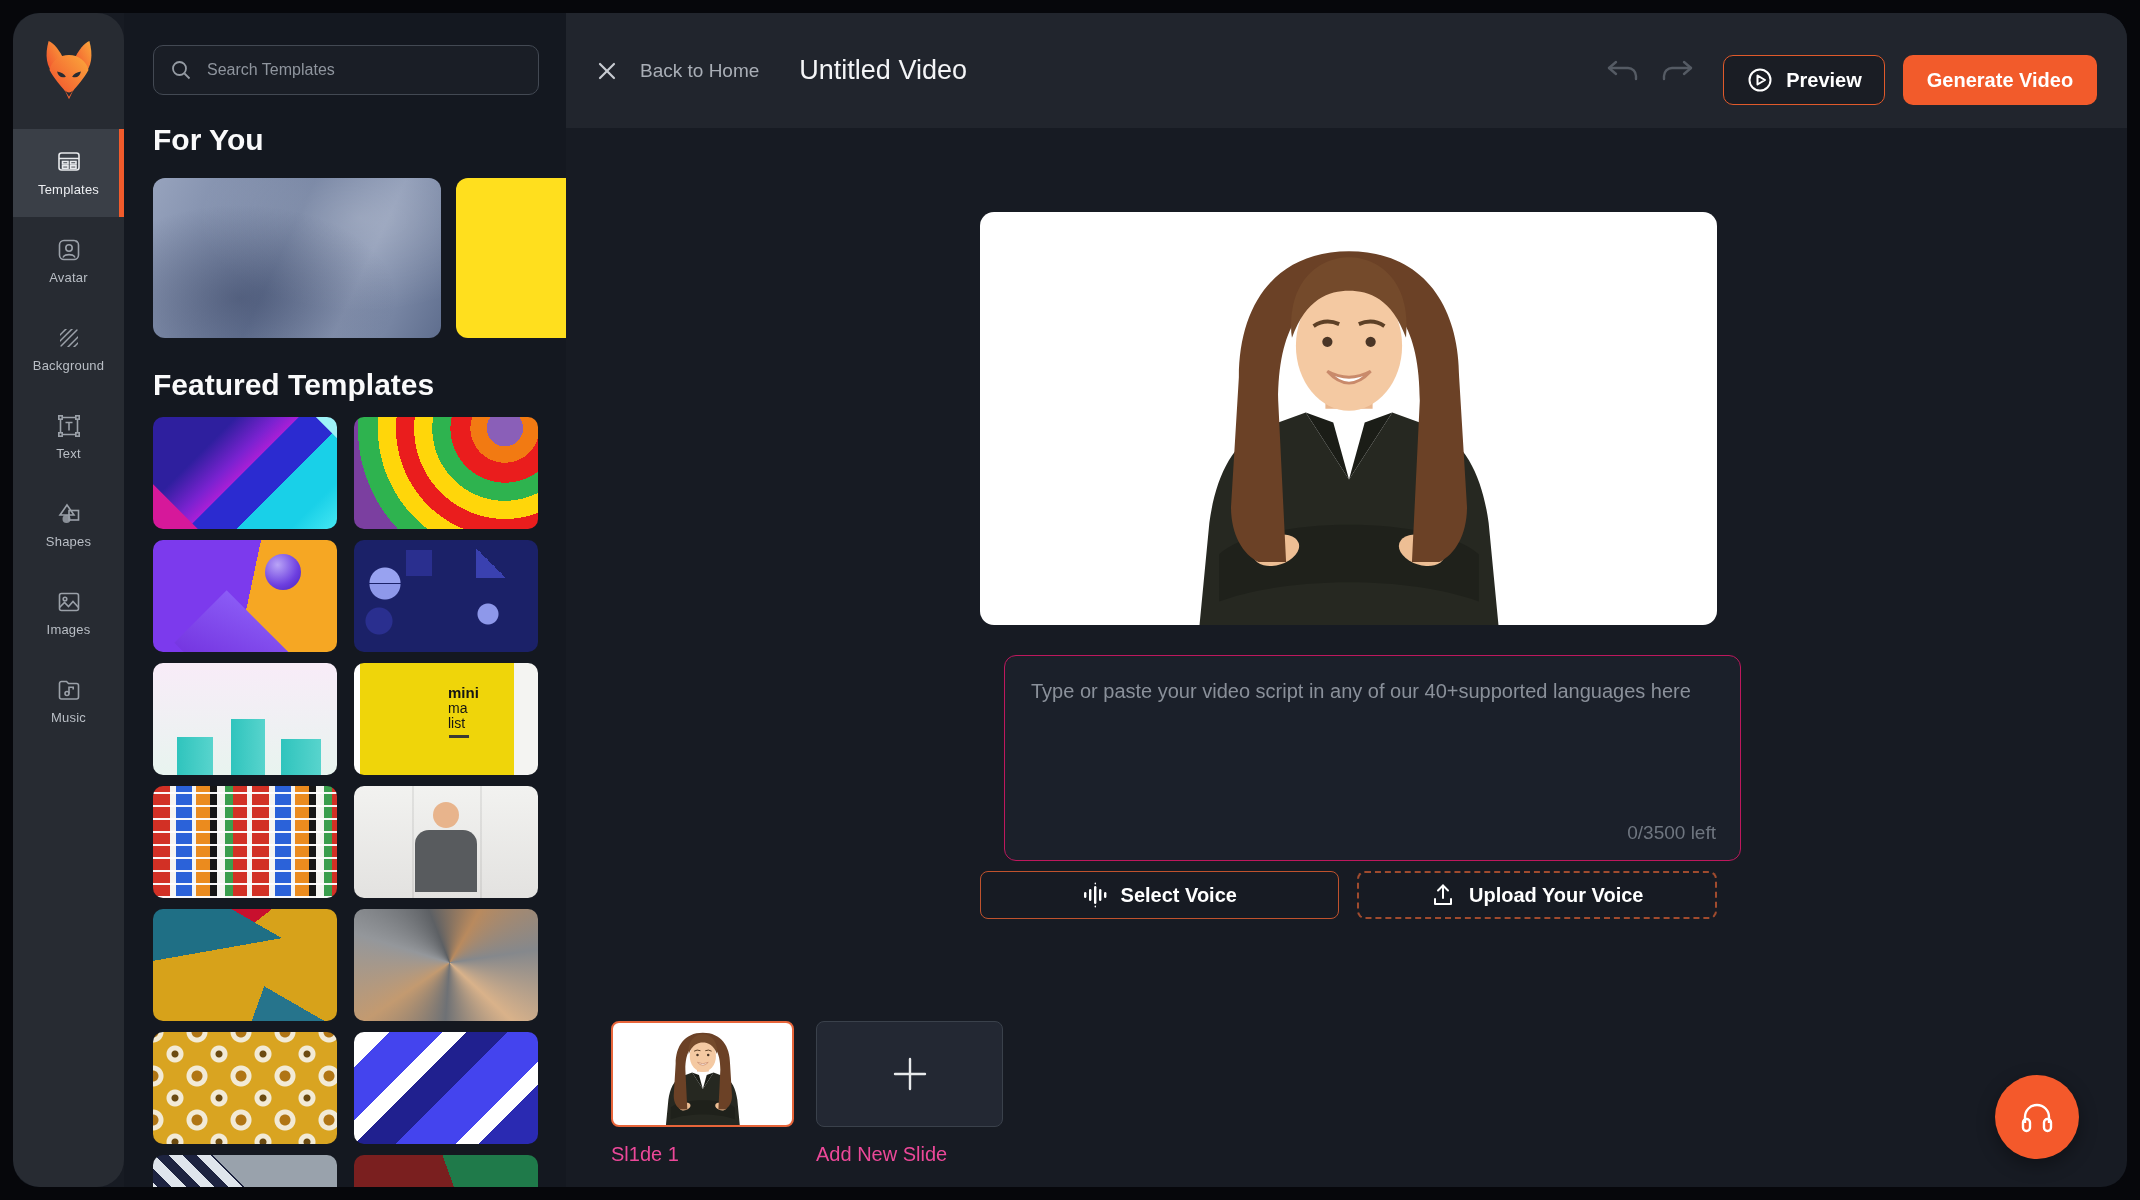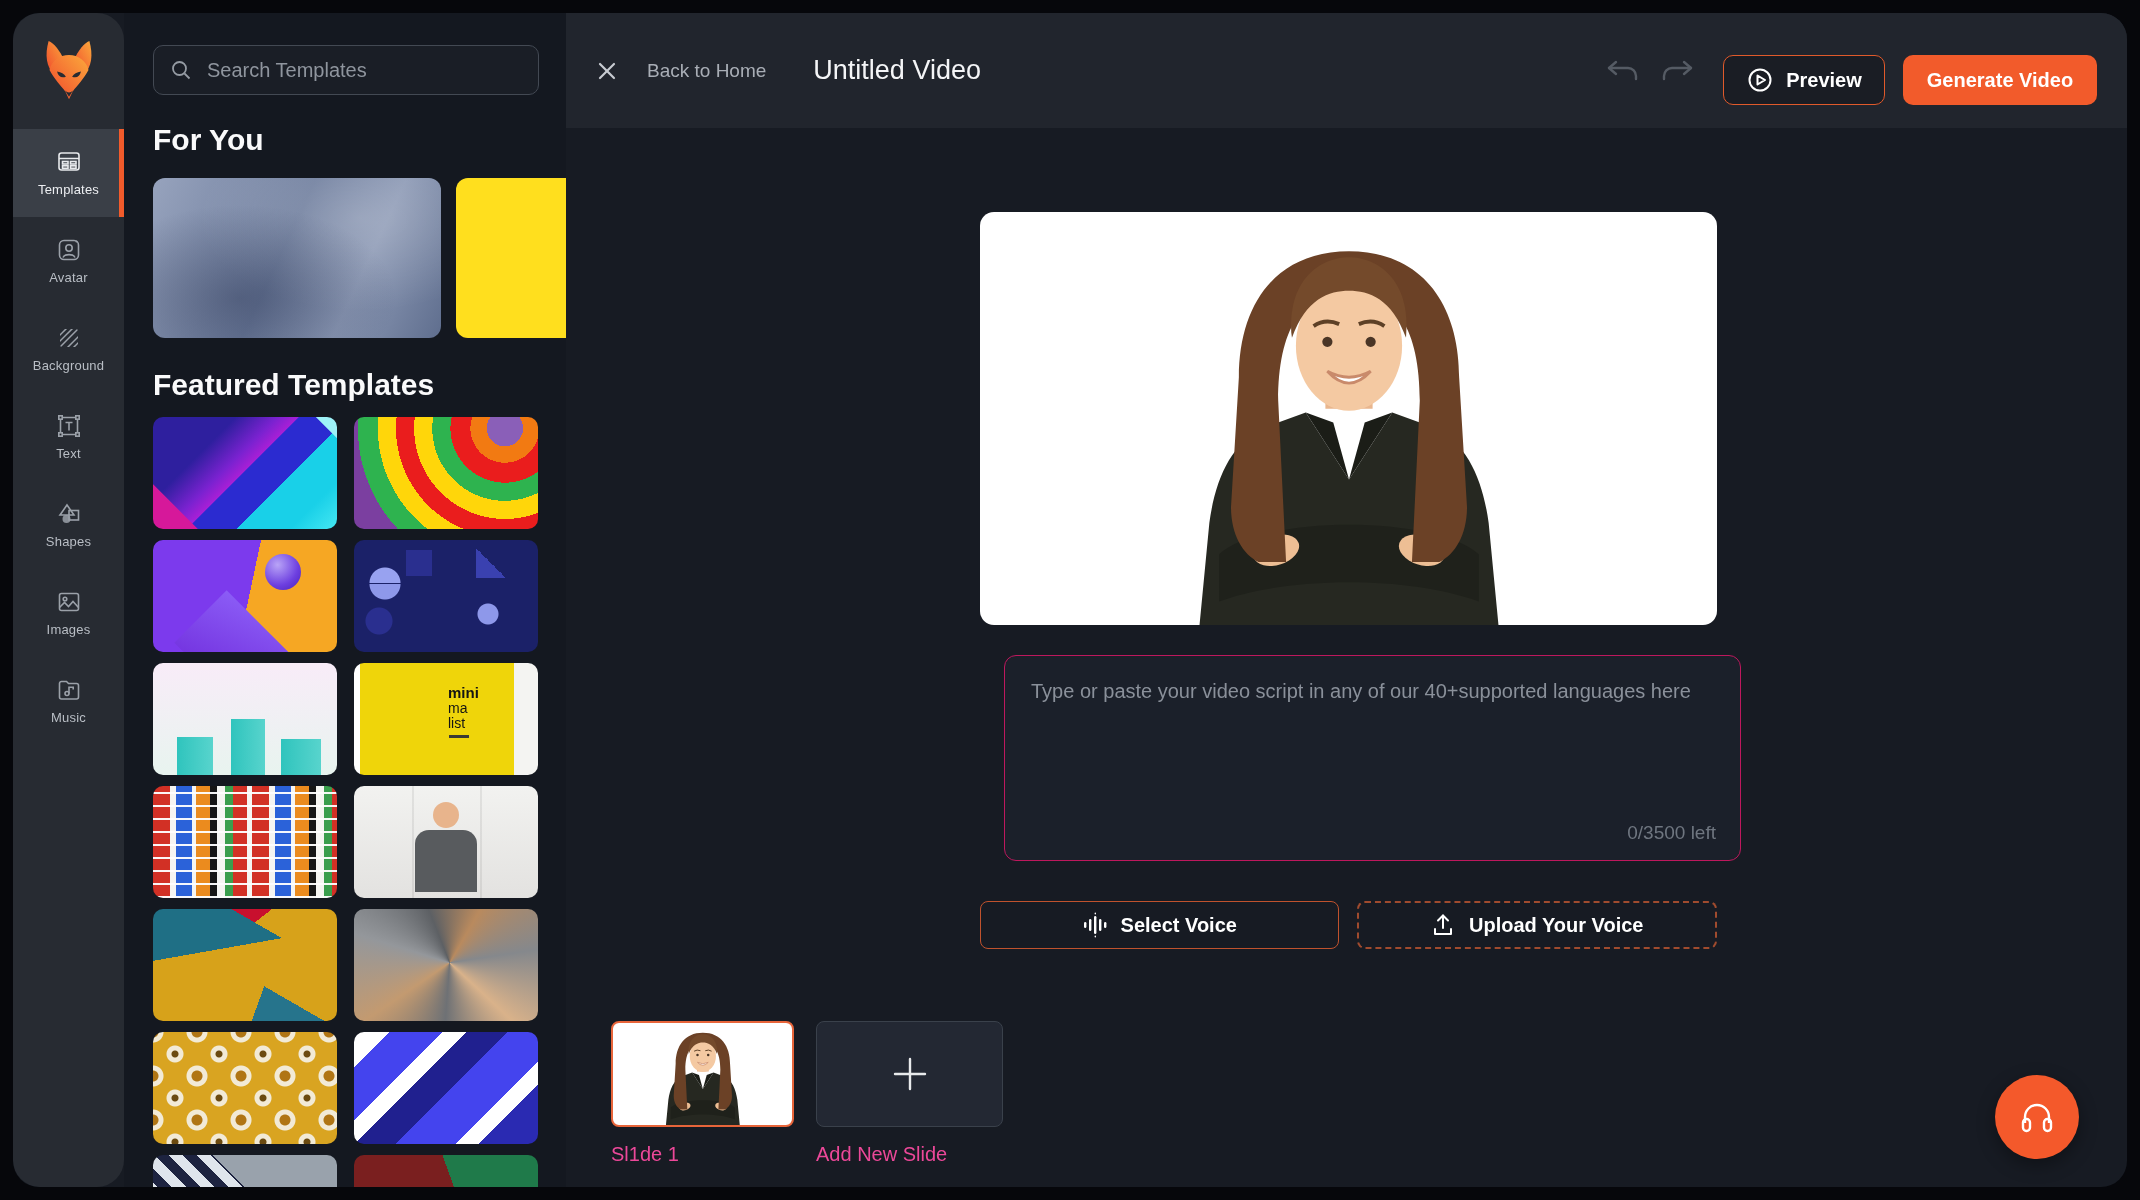--- a/index.html
+++ b/index.html
@@ -15,21 +15,21 @@
   .nav-item .nav-label{font-size:13px;letter-spacing:.2px;}
   .nav-item svg{stroke:#9BA1A9;}
   .nav-item.active{background:#3A3F47;box-shadow:inset -5px 0 0 #F25B2B;color:#ECEEF1;}
   .nav-item.active svg{stroke:#E8EAED;}
 
   
   .panel{position:absolute;left:111px;top:0;bottom:0;width:442px;background:#141820;overflow:hidden;z-index:4;}
   .search-box{position:absolute;left:29px;top:32px;width:386px;height:50px;box-sizing:border-box;
     border:1px solid #434953;border-radius:10px;background:#1A1E26;display:flex;align-items:center;
     gap:13px;padding:0 16px;}
-  .search-box input{flex:1;background:transparent;border:none;outline:none;color:#D5D9DE;font-size:20px;
+  .search-box input{flex:1;background:transparent;border:none;outline:none;color:#D5D9DE;font-size:16px;
     font-family:"Liberation Sans",sans-serif;}
   .search-box input::placeholder{color:#8F959E;}
   .panel h2{position:absolute;left:29px;margin:0;color:#FAFAFB;font-size:30px;font-weight:700;}
   .h-foryou{top:110px;}
   .h-featured{top:355px;}
   .foryou-row{position:absolute;left:29px;top:165px;height:160px;width:413px;display:flex;gap:15px;}
   .fy-thumb{width:288px;height:160px;border-radius:12px;flex:0 0 auto;position:relative;overflow:hidden;cursor:pointer;}
   .grid{position:absolute;left:29px;top:404px;display:grid;grid-template-columns:184px 184px;
     grid-auto-rows:104px;column-gap:17px;row-gap:19px;}
   .thumb{width:184px;height:112px;border-radius:10px;position:relative;overflow:hidden;cursor:pointer;}
@@ -92,21 +92,21 @@
   .t13{background:
     linear-gradient(315deg,#b13fb0 0 12%,transparent 12.3%),
     linear-gradient(45deg,transparent 0 58%,#99a2ac 58%),
     repeating-linear-gradient(45deg,#1d2340 0 10px,#dfe5ec 10px 20px);}
   .t14{background:conic-gradient(from 140deg at 58% 45%,#f2b079 0 70deg,#e8cf9a 70deg 120deg,
     #7a1f1f 120deg 200deg,#1f7a4a 200deg 300deg,#ef9c54 300deg);}
 
   
   .main{position:absolute;left:553px;right:0;top:0;bottom:0;}
   .topbar{position:absolute;left:0;right:0;top:0;height:115px;background:#21252D;display:flex;
-    align-items:center;padding:0 30px;box-sizing:border-box;gap:7px;}
+    align-items:center;padding:0 30px;box-sizing:border-box;}
   .close-btn{width:22px;height:22px;cursor:pointer;flex:0 0 auto;}
   .back-label{margin-left:22px;color:#A9AEB6;font-size:19px;cursor:pointer;}
   .video-title{margin-left:40px;color:#F4F5F7;font-size:27px;font-weight:500;cursor:text;}
   .tb-right{margin-left:auto;display:flex;align-items:center;gap:18px;}
   .hist-btn{width:36px;height:30px;cursor:pointer;}
   .btn{display:flex;align-items:center;justify-content:center;gap:12px;height:50px;border-radius:10px;
     font-size:20px;font-weight:700;color:#fff;cursor:pointer;box-sizing:border-box;
     font-family:"Liberation Sans",sans-serif;border:none;margin-top:19px;}
   .btn-preview{width:162px;background:#1A1D24;border:1.5px solid #E05A2B;margin-left:10px;}
   .btn-generate{width:194px;background:#F25B2B;}
@@ -115,21 +115,21 @@
     border-radius:14px;overflow:hidden;cursor:pointer;}
   .avatar-card svg{display:block;margin:0 auto;height:100%;}
 
   .script-box{position:absolute;left:438px;top:642px;width:737px;height:206px;box-sizing:border-box;
     background:#1B202A;border:1px solid #be185d;border-radius:12px;}
   .script-box textarea{position:absolute;inset:0;background:transparent;border:none;outline:none;
     resize:none;padding:24px 26px;color:#C9CDD3;font-size:20px;font-family:"Liberation Sans",sans-serif;}
   .script-box textarea::placeholder{color:#8A909A;}
   .char-counter{position:absolute;right:24px;bottom:16px;color:#6F7680;font-size:19px;pointer-events:none;}
 
-  .voice-row{position:absolute;left:414px;top:888px;width:737px;display:flex;gap:18px;}
+  .voice-row{position:absolute;left:414px;top:858px;width:737px;display:flex;gap:18px;}
   .voice-btn{flex:1;height:48px;border-radius:8px;display:flex;align-items:center;justify-content:center;
     gap:13px;color:#fff;font-size:20px;font-weight:700;cursor:pointer;background:transparent;box-sizing:border-box;}
   .voice-select{border:1.5px solid #C0522D;}
   .voice-upload{border:2px dashed #A04B2E;}
 
   .slides-row{position:absolute;left:45px;top:1008px;display:flex;gap:22px;}
   .slide-col{display:flex;flex-direction:column;}
   .slide-thumb{width:183px;height:106px;background:#fff;border:2px solid #E8653A;border-radius:8px;
     box-sizing:border-box;overflow:hidden;cursor:pointer;display:flex;justify-content:center;}
   .slide-thumb svg{height:100%;}

